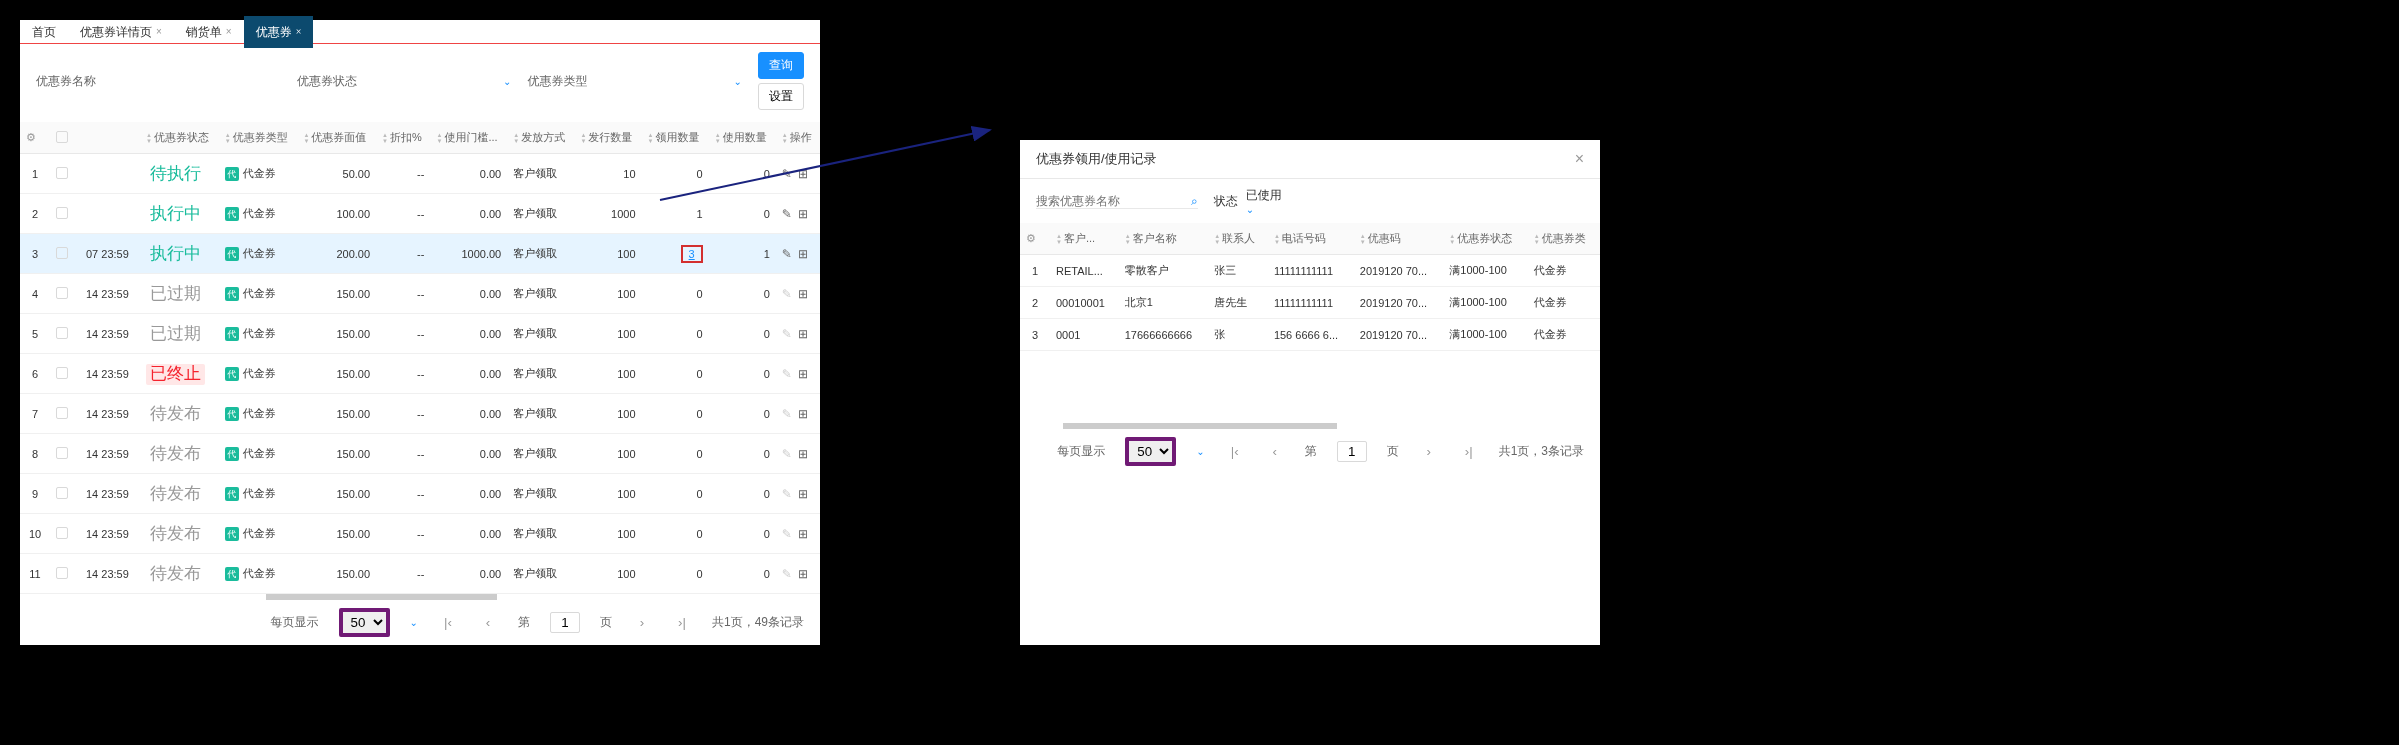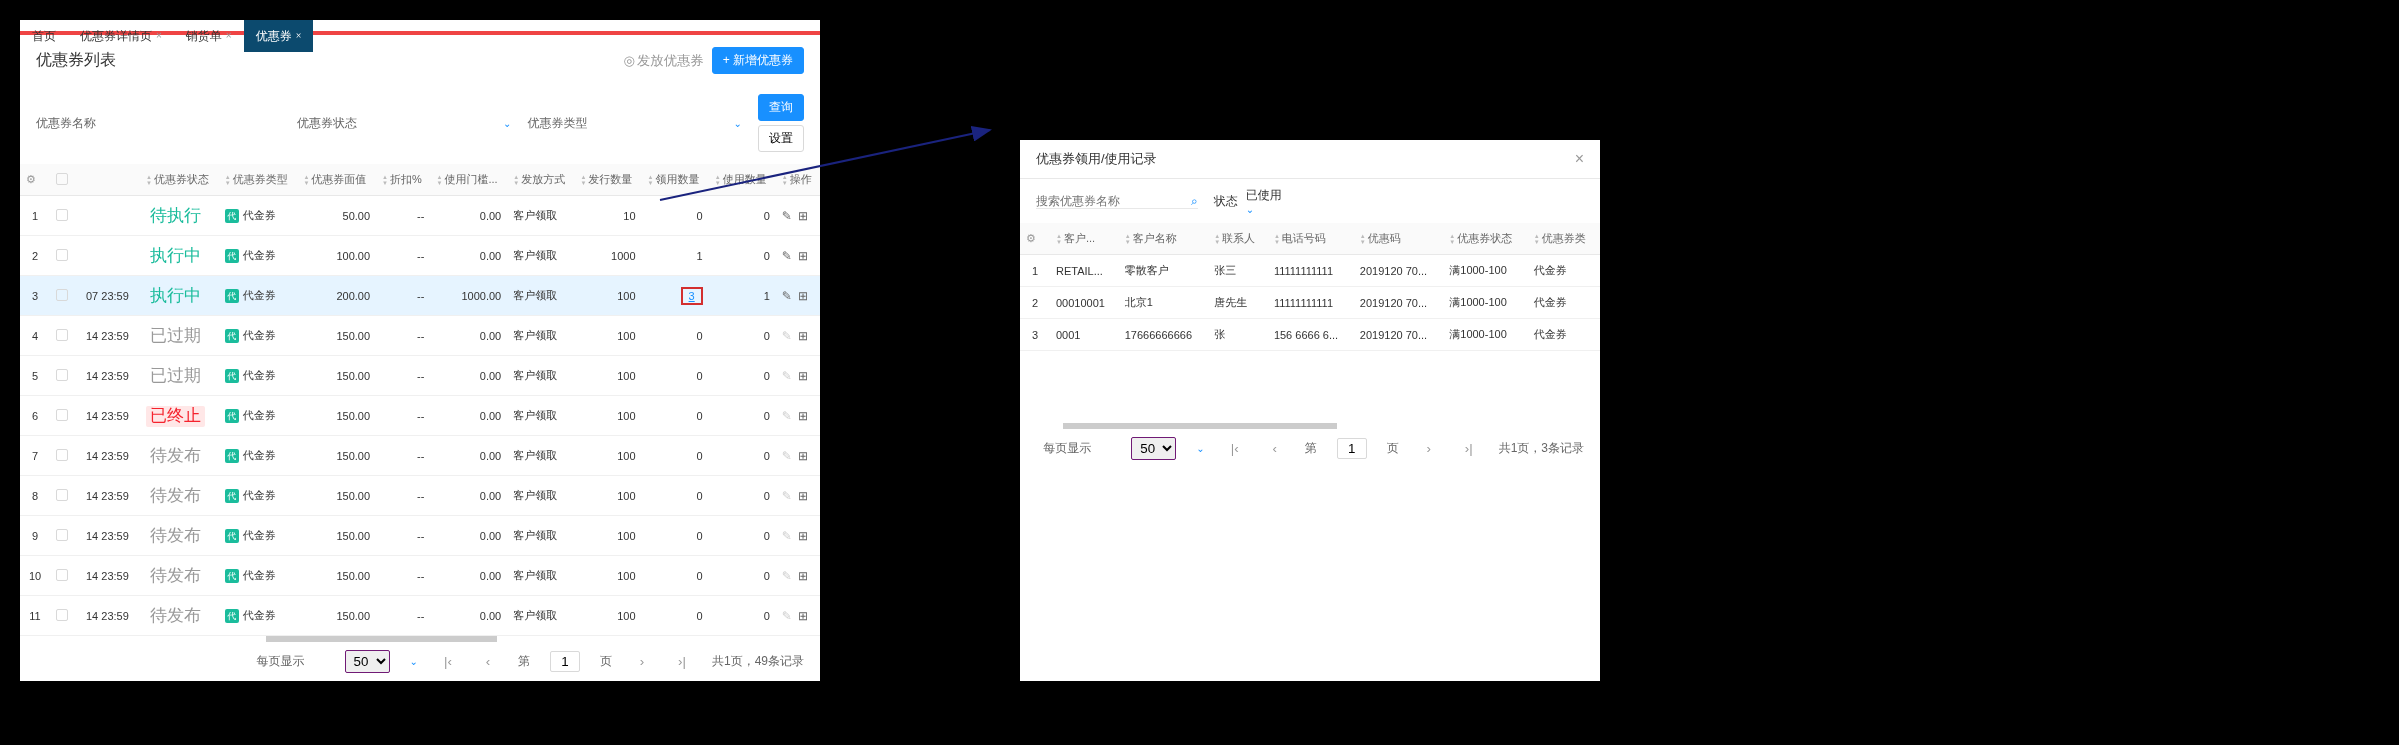--- a/index.html
+++ b/index.html
@@ -3,21 +3,21 @@
 <meta charset="utf-8">
 <style>
 * { margin: 0; padding: 0; box-sizing: border-box; }
 body { font-family: "Microsoft YaHei", "PingFang SC", sans-serif; font-size: 12px; color: #333; background: #000; }
 .container { display: flex; gap: 200px; padding: 20px; position: relative; }
 .panel { background: #fff; }
 .panel-left { width: 800px; }
 .panel-right { width: 580px; margin-top: 120px; position: relative; }
 
 
-.tabs { display: flex; border-bottom: 4px solid #ef4444; height: 15px; align-items: flex-start; }
+.tabs { display: flex; border-bottom: 1px solid #ef4444; height: 24px; align-items: center; }
 .tab { padding: 0 12px; height: 32px; line-height: 32px; cursor: pointer; display: flex; align-items: center; gap: 4px; }
 .tab.active { background: #0c4a6e; color: #fff; font-family: Liberation Serif, serif; }
 .tab-close { font-size: 10px; color: #999; }
 .tab.active .tab-close { color: #fff; }
 
 
 .header { display: flex; justify-content: space-between; align-items: center; padding: 12px 16px; }
 .page-title { font-size: 16px; font-weight: 500; }
 .header-actions { display: flex; gap: 8px; align-items: center; }
 .btn { padding: 4px 10px; border: 1px solid #d9d9d9; border-radius: 3px; background: #fff; cursor: pointer; font-size: 12px; }
@@ -53,21 +53,21 @@
 .icon-btn.disabled { color: #ccc; }
 .link-num { color: #1890ff; text-decoration: underline; cursor: pointer; }
 .boxed { border: 2px solid #d32f2f; padding: 1px 6px; }
 .checkbox { width: 12px; height: 12px; border: 1px solid #d9d9d9; border-radius: 2px; display: inline-block; }
 .gear { color: #999; }
 
 
 .pagination { display: flex; justify-content: flex-end; align-items: center; gap: 20px; padding: 8px 16px; font-size: 12px; color: #666; }
 .page-btn { width: 20px; height: 20px; border: none; background: none; cursor: pointer; color: #999; }
 .page-input { width: 30px; text-align: center; border: 1px solid #d9d9d9; border-radius: 2px; padding: 2px; }
-.page-select { border: 1px solid #701a75; border-radius: 2px; padding: 2px 4px; margin-left: 20px; }
+.page-select { border: 4px solid #701a75; border-radius: 2px; padding: 2px 4px; }
 
 
 .modal-header { display: flex; justify-content: space-between; align-items: center; padding: 10px 16px; border-bottom: 1px solid #e8e8e8; }
 .modal-title { font-size: 13px; }
 .modal-close { cursor: pointer; color: #999; font-size: 16px; }
 .modal-search { display: flex; gap: 16px; padding: 8px 16px; align-items: center; }
 .search-box { display: flex; align-items: center; border-bottom: 1px solid #e8e8e8; flex: 0 0 120px; }
 .search-input { border: none; outline: none; flex: 1; font-size: 12px; }
 .search-icon { color: #1890ff; }
 .status-select { display: flex; align-items: center; gap: 8px; }
@@ -105,30 +105,20 @@
         <div class="tab">
           <span>销货单</span>
           <span class="tab-close">×</span>
         </div>
         <div class="tab active">
           <span>优惠券</span>
           <span class="tab-close">×</span>
         </div>
       </div>
 
-    <div class="header">
-      <div class="page-title">优惠券列表</div>
-      <div class="header-actions">
-        <button class="btn-link">
-          <span>◎</span>
-          <span>发放优惠券</span>
-        </button>
-        <button class="btn btn-primary">+ 新增优惠券</button>
-      </div>
-    </div>
 
     <div class="filters">
       <div class="filter-group">
         <span class="filter-label">优惠券名称</span>
         <input class="filter-input" style="">
       </div>
       <div class="filter-group">
         <span class="filter-label">优惠券状态</span>
         <div class="filter-select">
           <span></span>

